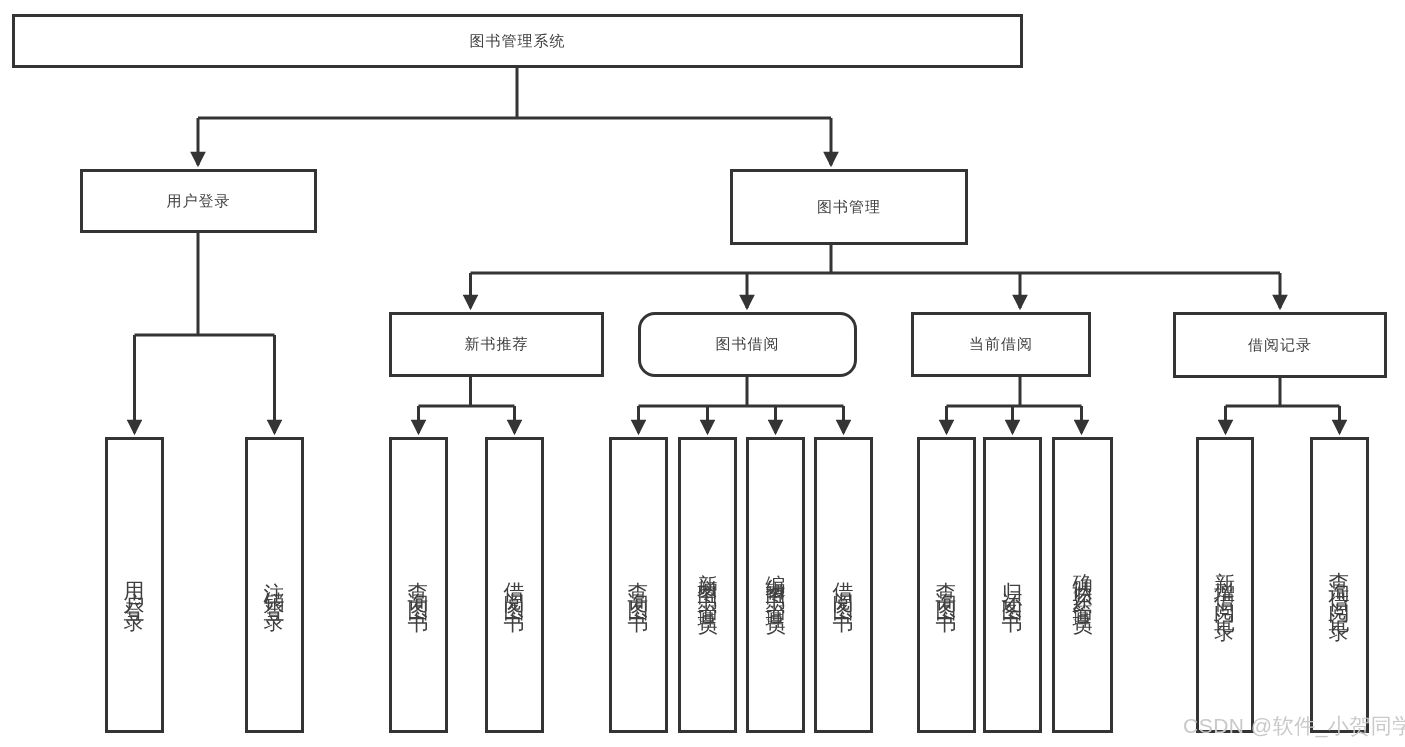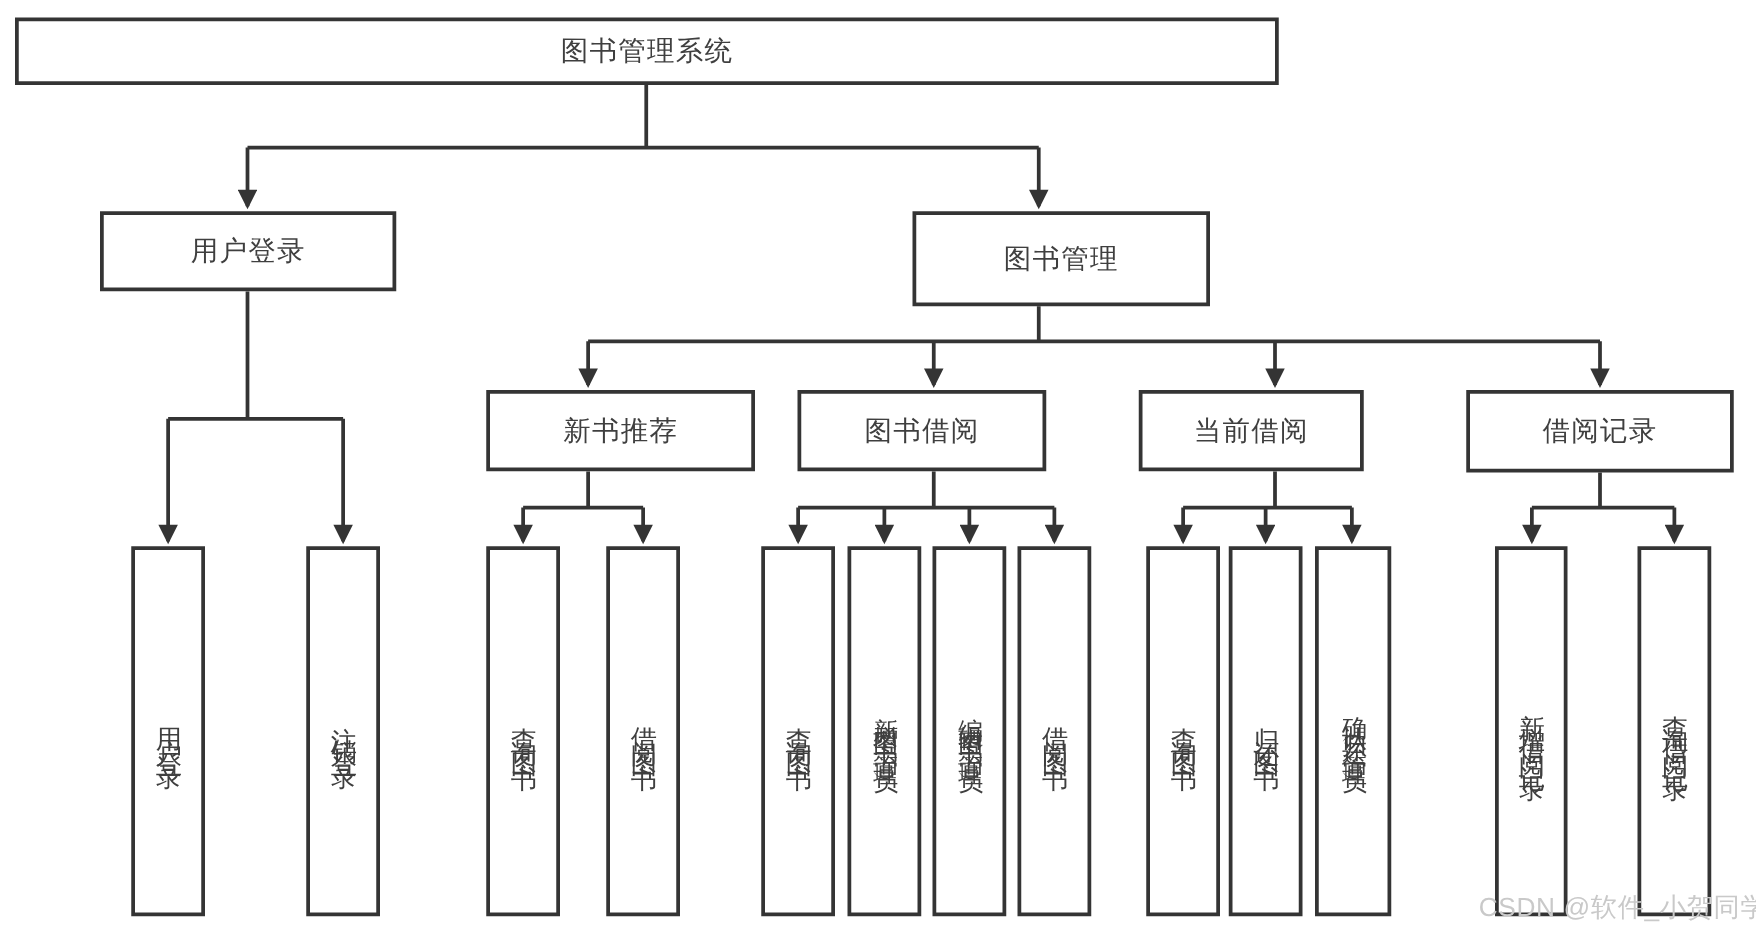--- a/index.html
+++ b/index.html
@@ -15,21 +15,21 @@
     position:absolute;
     box-sizing:border-box;
     border:3px solid #343434;
     background:#ffffff;
     display:flex;
     align-items:center;
     justify-content:center;
     color:#3f3f3f;
     text-align:center;
   }
-  .hbox{font-size:22px;letter-spacing:1px;}
+  .hbox{font-size:15px;letter-spacing:1px;}
   .vbox{
     writing-mode:vertical-rl;
     text-orientation:mixed;
     font-size:21px;
     letter-spacing:10px;
     line-height:53px;
   }
   .vbox.long{letter-spacing:6px;font-size:20px;}
   .watermark{
     position:absolute;
@@ -88,21 +88,21 @@
       <line x1="1339.5" y1="406" x2="1339.5" y2="433" marker-end="url(#ah)"></line>
     </g>
   </svg>
 
   <div class="box hbox" style="left:12px;top:14px;width:1011px;height:54px;">图书管理系统</div>
 
   <div class="box hbox" style="left:80px;top:169px;width:237px;height:64px;">用户登录</div>
   <div class="box hbox" style="left:712px;top:169px;width:238px;height:76px;margin-left:18px;">图书管理</div>
 
   <div class="box hbox" style="left:363px;top:312px;width:215px;height:65px;margin-left:26px;">新书推荐</div>
-  <div class="box hbox" style="left:638px;top:312px;width:199px;height:65px;">图书借阅</div>
+  <div class="box hbox" style="left:638px;top:312px;width:219px;height:65px;border-radius:17px;">图书借阅</div>
   <div class="box hbox" style="left:911px;top:312px;width:180px;height:65px;">当前借阅</div>
   <div class="box hbox" style="left:1173px;top:312px;width:214px;height:66px;">借阅记录</div>
 
   <div class="box vbox" style="left:105px;top:437px;width:59px;height:296px;">用户登录</div>
   <div class="box vbox" style="left:245px;top:437px;width:59px;height:296px;">注销登录</div>
 
   <div class="box vbox" style="left:389px;top:437px;width:59px;height:296px;">查询图书</div>
   <div class="box vbox" style="left:485px;top:437px;width:59px;height:296px;">借阅图书</div>
 
   <div class="box vbox" style="left:609px;top:437px;width:59px;height:296px;">查询图书</div>

